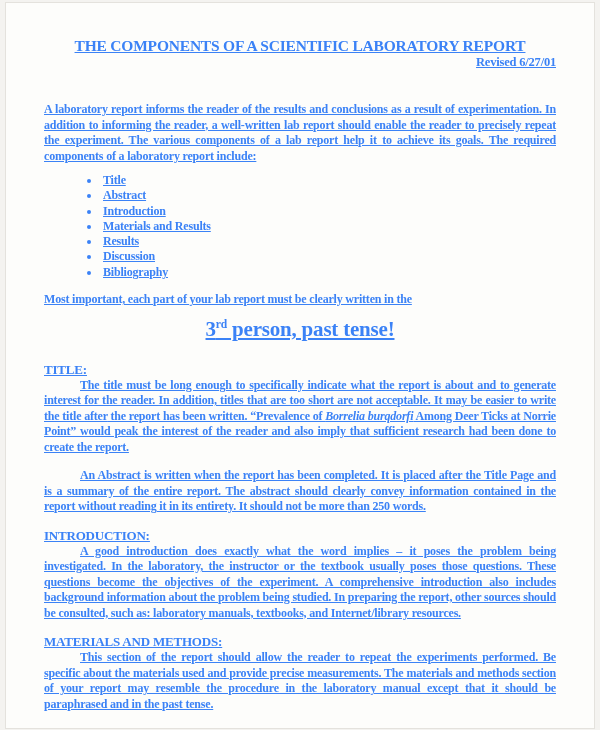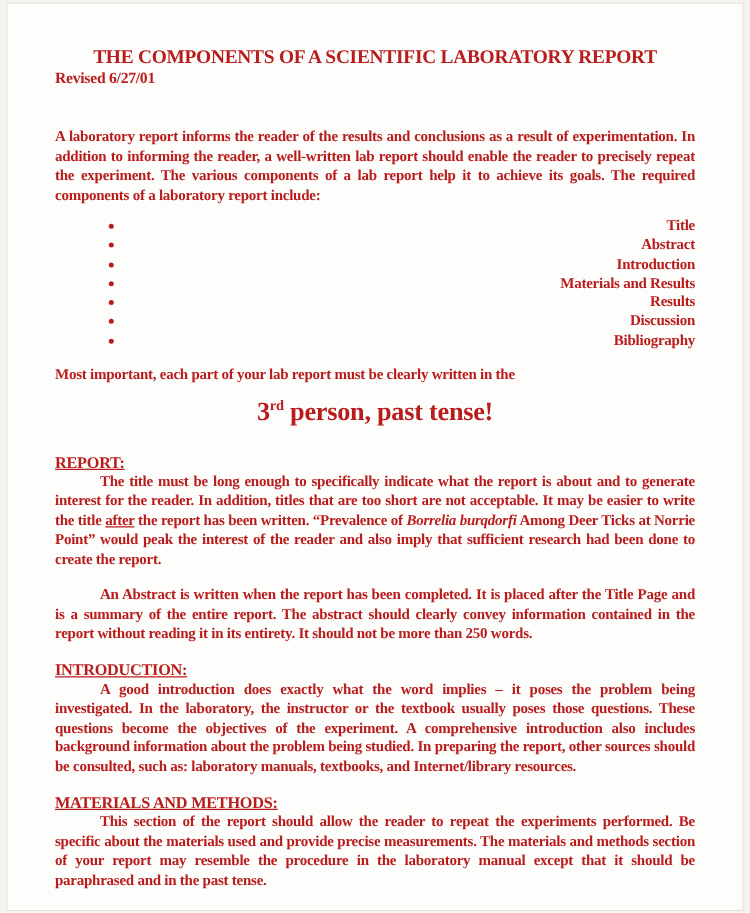--- a/index.html
+++ b/index.html
@@ -10,46 +10,46 @@
     overflow: hidden;
   }
   .sheet {
     position: absolute;
     left: 5px; right: 5px; top: 2px; bottom: 1px;
     background: #fdfdfb;
     border: 1px solid #e4e2dd;
   }
   .content {
     padding: 33px 38px 0 38px;
-    color: #b91c1c;
+    color: #3b82f6;
     font-weight: bold;
     font-size: 12px;
     line-height: 15.5px;
     letter-spacing: -0.2px;
+    text-decoration: underline;
   }
   .doc-title {
     text-align: center;
     font-size: 15.5px;
     line-height: 19px;
   }
   .doc-subtitle {
-    text-align: left;
+    text-align: right;
     font-size: 12.5px;
     line-height: 15px;
     margin-bottom: 32px;
   }
   .intro-para {
     text-align: justify;
     margin-top: 16px;
   }
   ul.components {
     margin: 9px 0 0 0;
     padding-left: 57px;
     list-style-type: disc;
-    text-align: right;
   }
   ul.components li {
     line-height: 15.3px;
     padding-left: 2px;
   }
   .lead-center {
     text-align: left;
     margin-top: 12px;
   }
   .big-line {
@@ -96,21 +96,21 @@
       <li>Results</li>
       <li>Discussion</li>
       <li>Bibliography</li>
     </ul>
 
     <p class="lead-center">Most important, each part of your lab report must be clearly written in the</p>
 
     <div class="big-line"><span>3</span><sup>rd</sup><span> person, past tense!</span></div>
 
     <div class="section">
-      <h2>REPORT:</h2>
+      <h2>TITLE:</h2>
       <p><span>The title must be long enough to specifically indicate what the report is about and to generate interest for the reader.  In addition, titles that are too short are not acceptable.  It may be easier to write the title </span><span class="u">after</span><span> the report has been written.  “Prevalence of </span><span class="i">Borrelia burqdorfi</span><span> Among Deer Ticks at Norrie Point” would peak the interest of the reader and also imply that sufficient research had been done to create the report.</span></p>
     </div>
 
     <div class="section">
       <p><span>An Abstract is written when the report has been completed.  It is placed after the Title Page and is a summary of the entire report.  The abstract should clearly convey information contained in the report without reading it in its entirety.  It should not be more than 250 words.</span></p>
     </div>
 
     <div class="section">
       <h2>INTRODUCTION:</h2>
       <p><span>A good introduction does exactly what the word implies – it poses the problem being investigated. In the laboratory, the instructor or the textbook usually poses those questions.  These questions become the objectives of the experiment.  A comprehensive introduction also includes background information about the problem being studied.  In preparing the report, other sources should be consulted, such as: laboratory manuals, textbooks, and Internet/library resources.</span></p>

